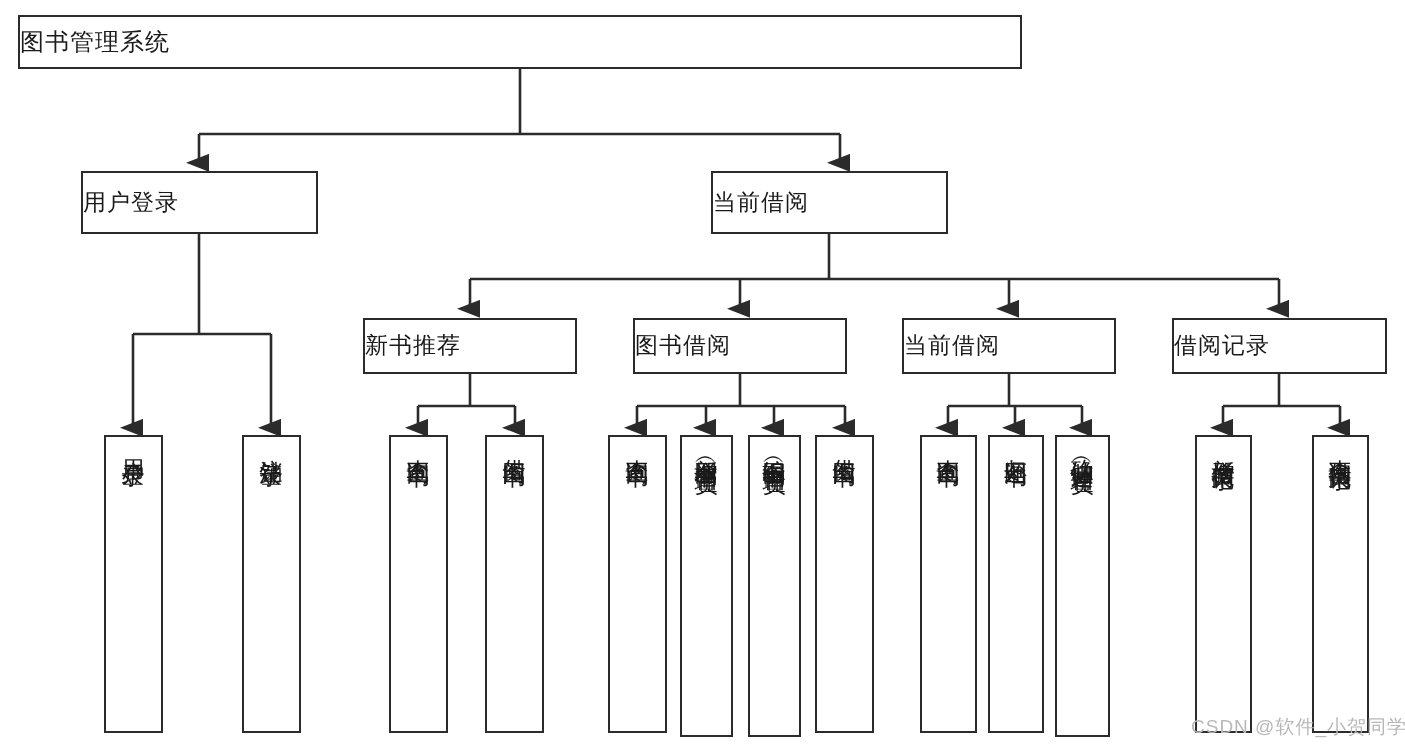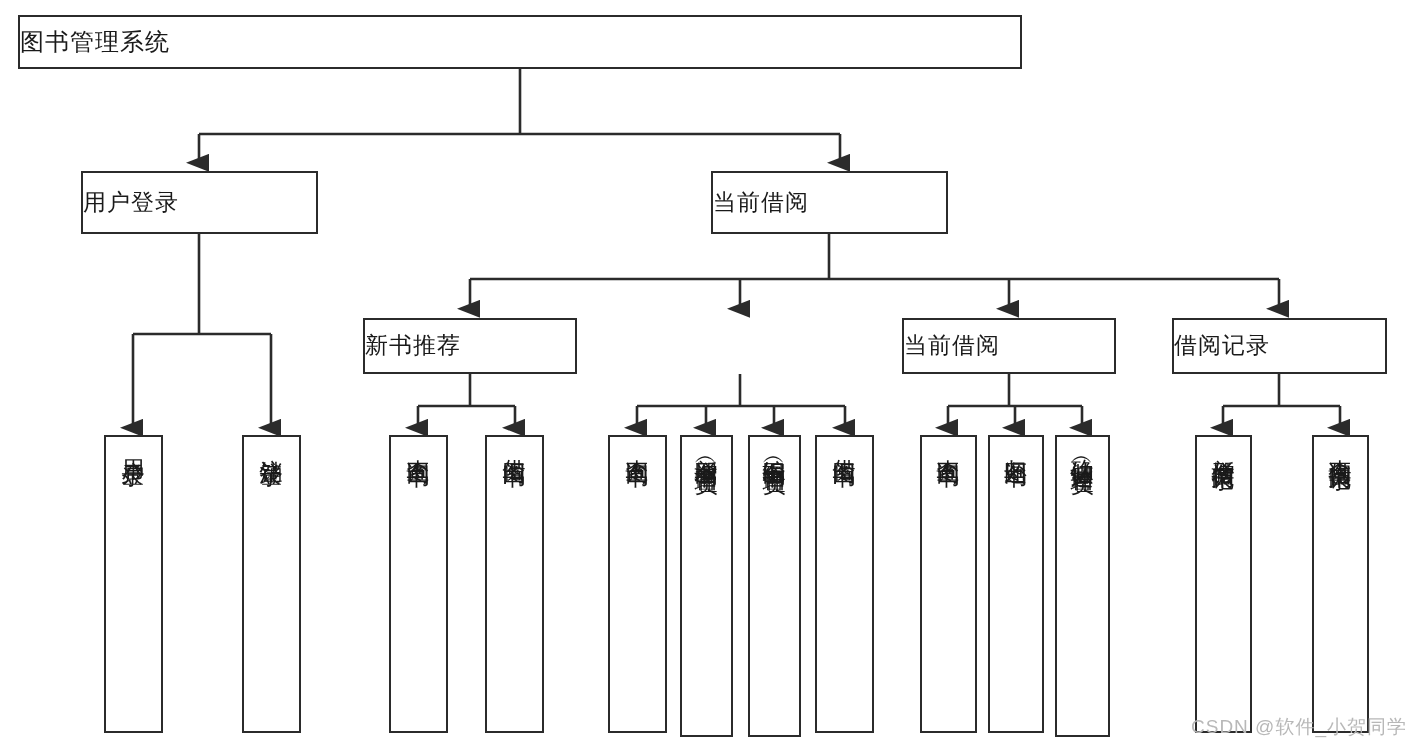--- a/index.html
+++ b/index.html
@@ -127,20 +127,23 @@
   <div class="node horiz" style="left:81px; top:171px; width:237px; height:63px;">
     <span>用户登录</span>
   </div>
   <div class="node horiz" style="left:711px; top:171px; width:237px; height:63px;">
     <span>当前借阅</span>
   </div>
 
   <div class="node horiz" style="left:363px; top:318px; width:214px; height:56px;">
     <span>新书推荐</span>
   </div>
+  <div class="node horiz" style="left:633px; top:318px; width:214px; height:56px;">
+    <span>图书借阅</span>
+  </div>
   <div class="node horiz" style="left:902px; top:318px; width:214px; height:56px;">
     <span>当前借阅</span>
   </div>
   <div class="node horiz" style="left:1172px; top:318px; width:215px; height:56px;">
     <span>借阅记录</span>
   </div>
 
   <div class="node vert" style="left:104px; top:435px; width:59px; height:298px;">
     <span class="vlabel">用户登录</span>
   </div>

